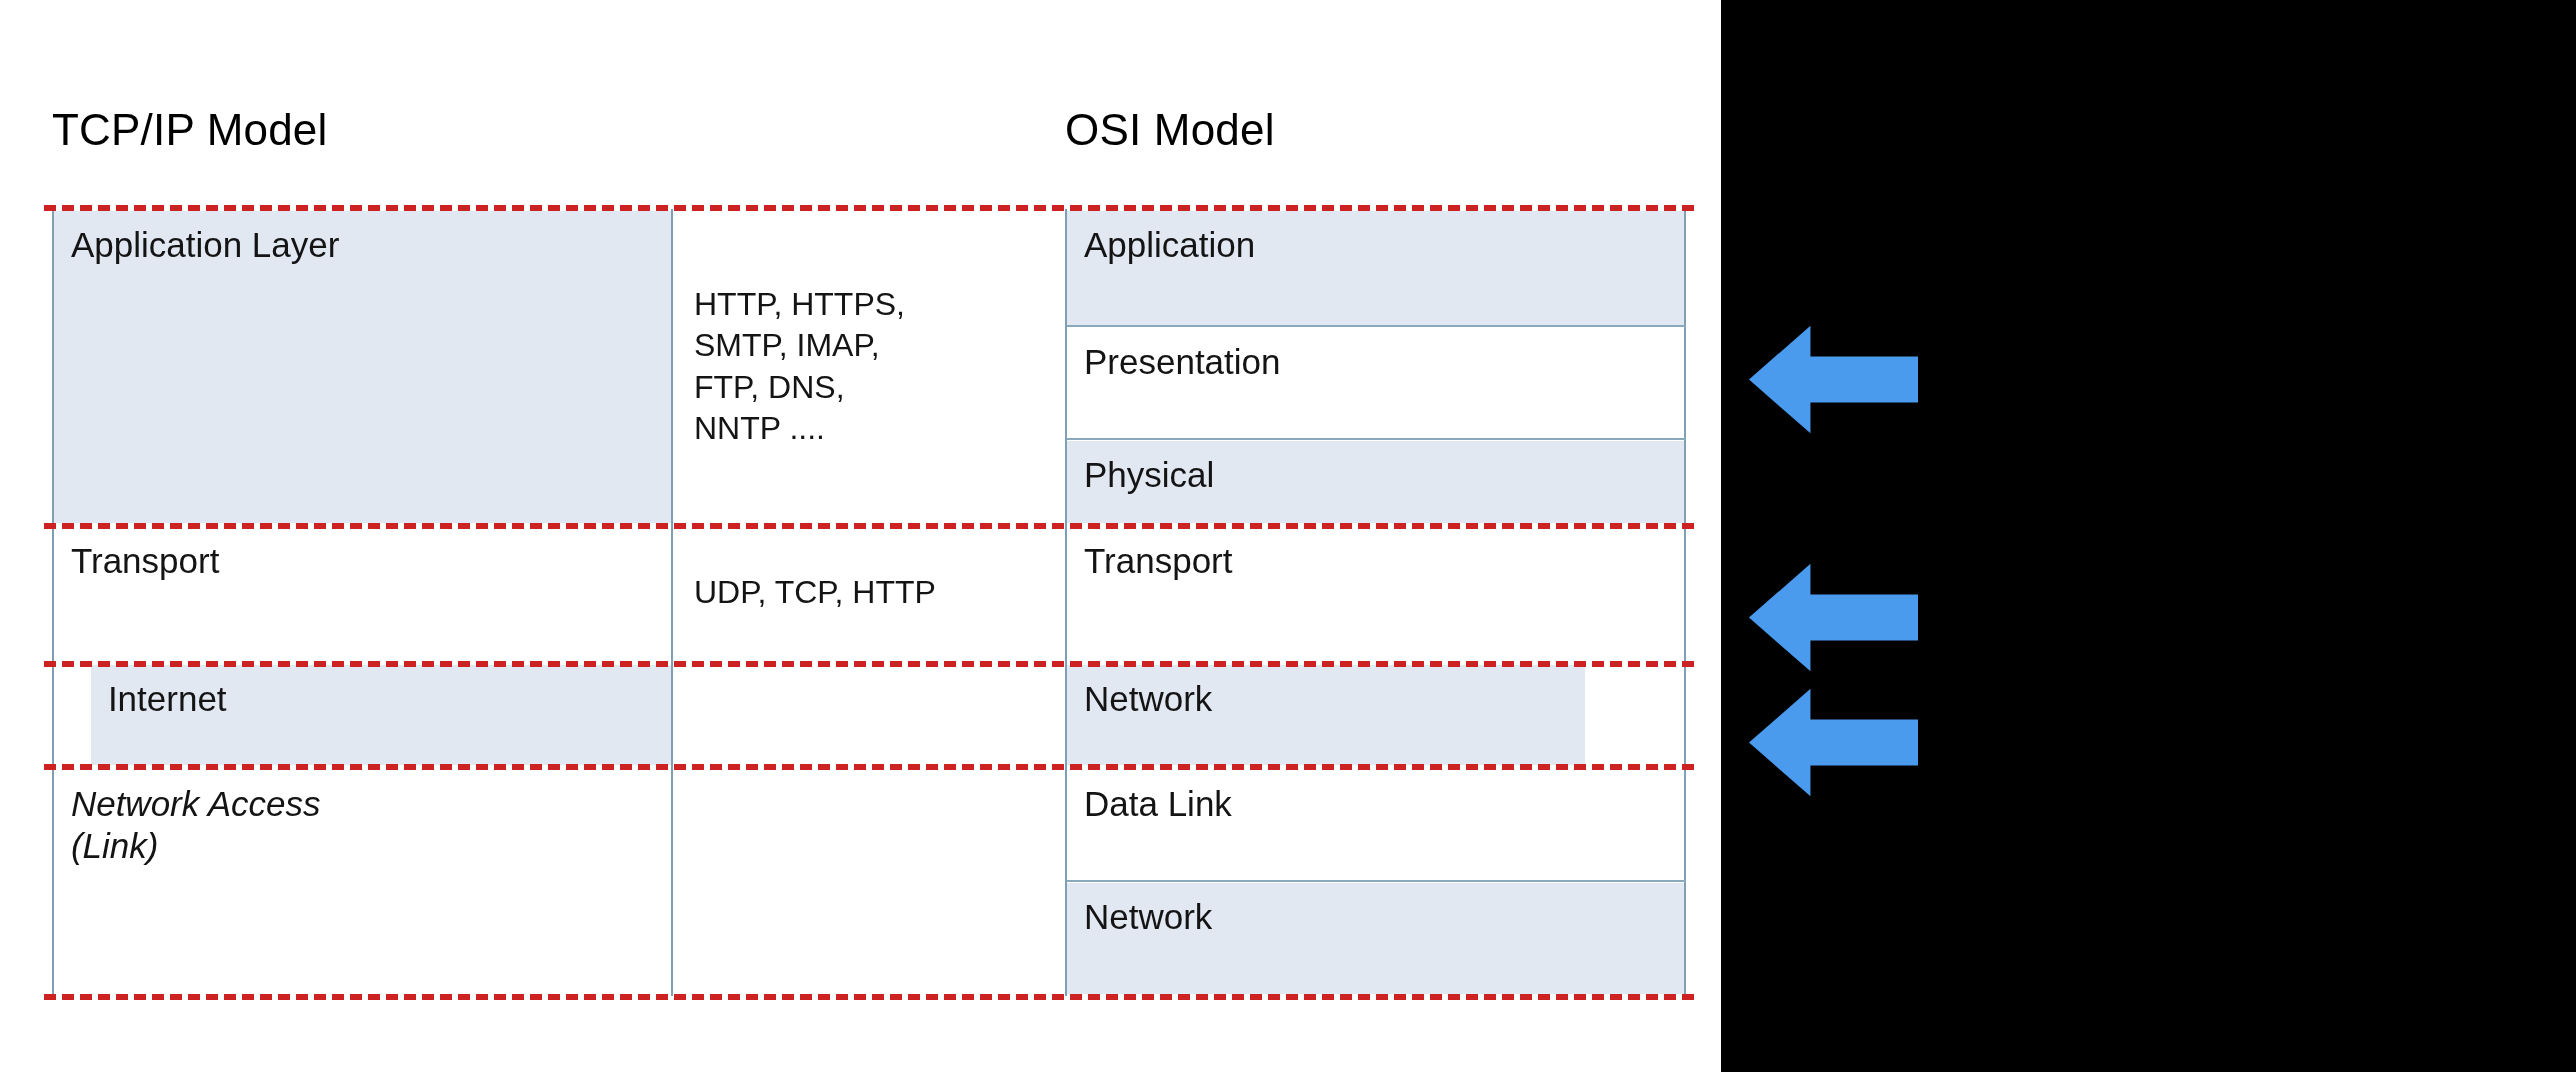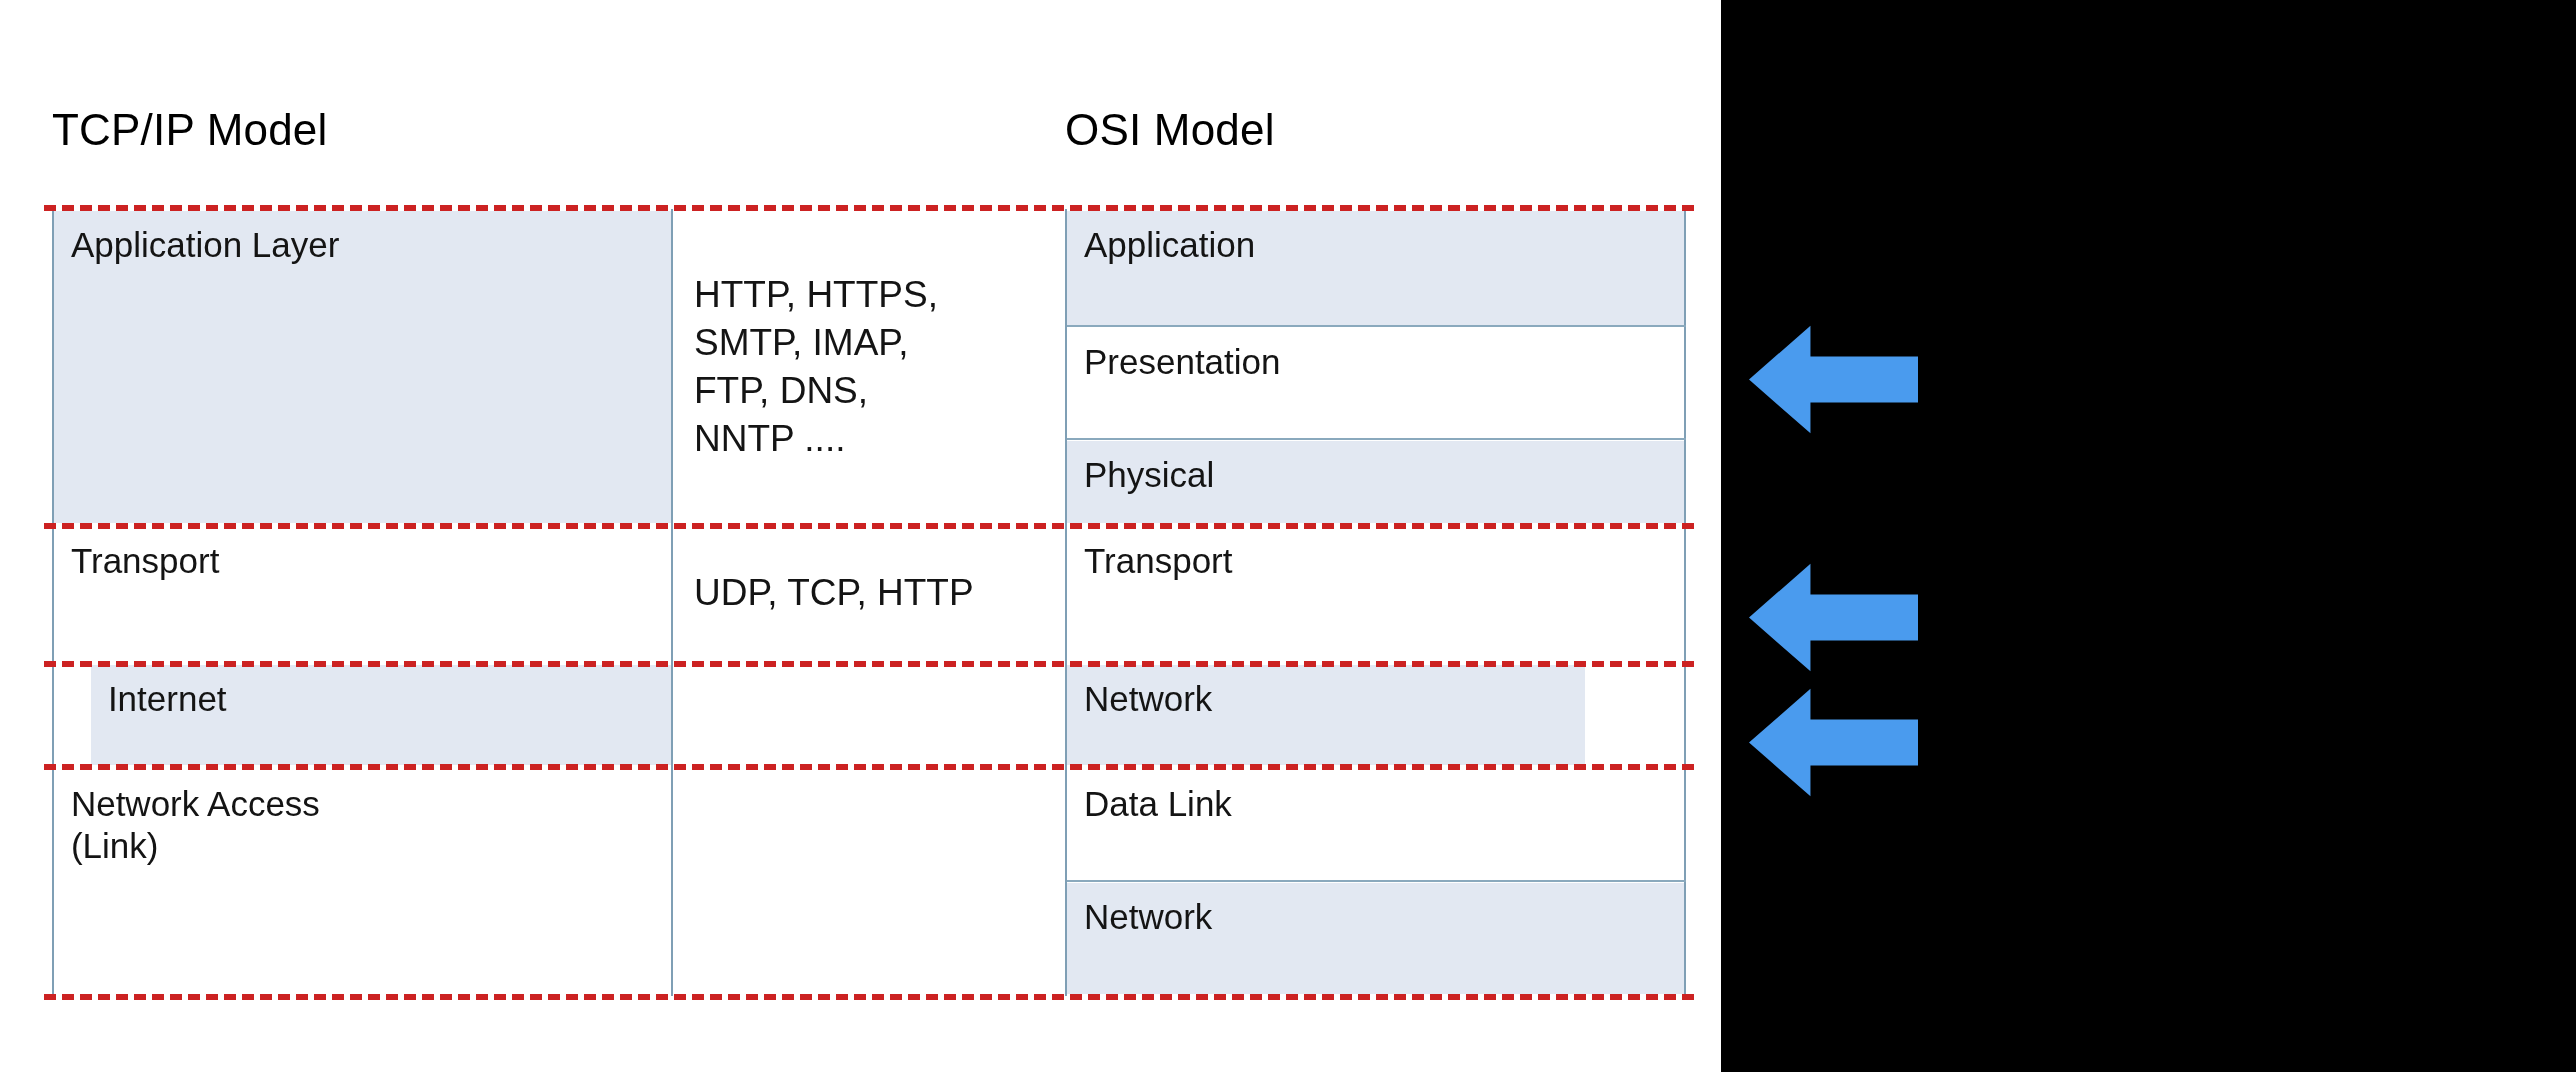--- a/index.html
+++ b/index.html
@@ -98,21 +98,21 @@
   .cell.plain  { background: #ffffff; }
 
   .cell-label {
     font-size: 35px;
     color: #141414;
     line-height: 1.18;
     padding: 13.4px 0 0 17px;
     white-space: pre-line;
   }
   .cell-label.small {
-    font-size: 37px;
+    font-size: 32px;
     line-height: 1.30;
     padding-top: 11.5px;
     padding-left: 21px;
   }
   .cell-label.center-v {
     padding-top: 0;
   }
 
   .mid-cell {
     align-items: center;
@@ -135,21 +135,21 @@
     </div>
 
     <div class="cell plain" style="left:1.9px; top:318px; width:617px; height:132px;">
       <div class="cell-label">Transport</div>
     </div>
 
     <div class="cell shaded" style="left:1.9px; top:456px; width:617px; height:100px;margin-left:37px;">
       <div class="cell-label">Internet</div>
     </div>
 
-    <div class="cell plain" style="left:1.9px; top:561px; width:617px; height:224px;">
+    <div class="cell plain" style="left:1.9px; top:561px; width:617px; height:224px;font-style:italic;">
       <div class="cell-label">Network Access
 (Link)</div>
     </div>
 
     <div class="cell plain mid-cell" style="left:621px; top:1.9px; width:393px; height:312px;">
       <div class="cell-label small center-v">HTTP, HTTPS,
 SMTP,  IMAP,
 FTP,  DNS,
 NNTP ....</div>
     </div>

